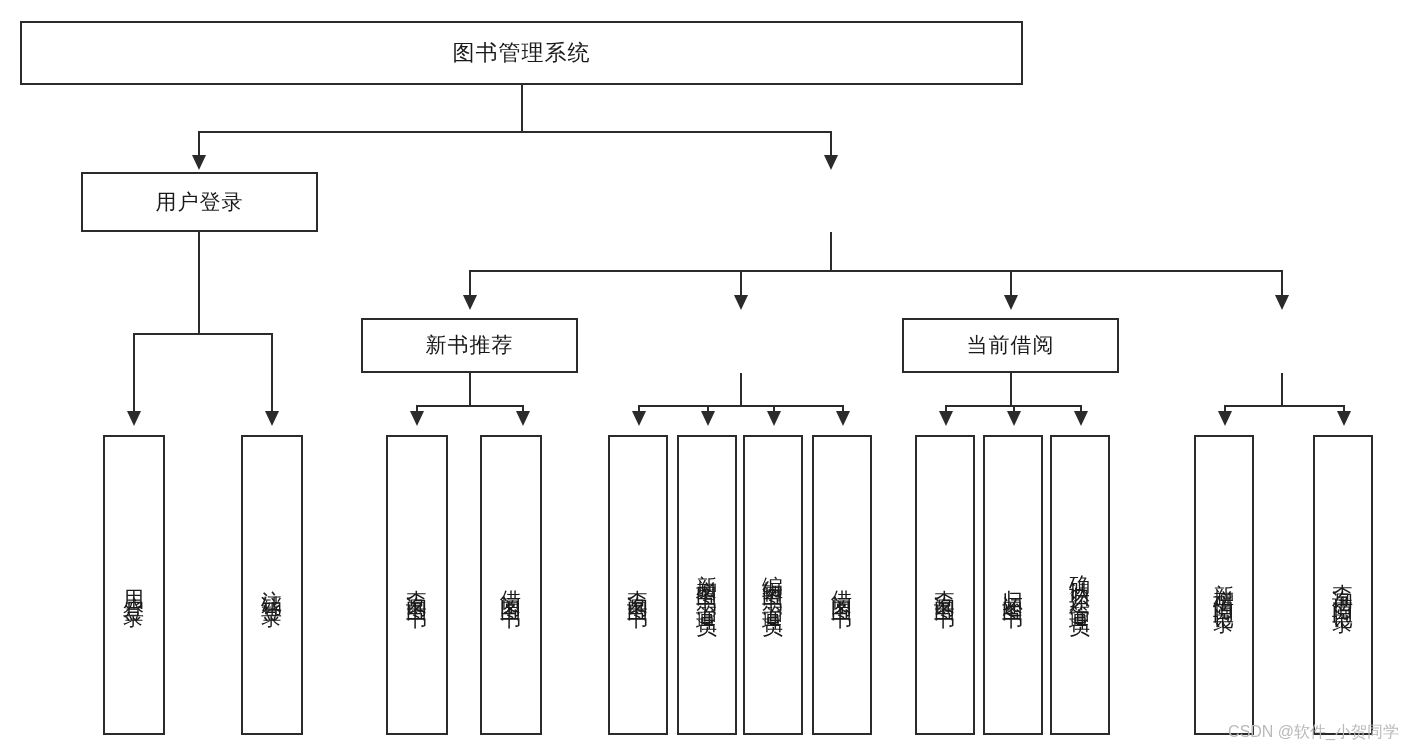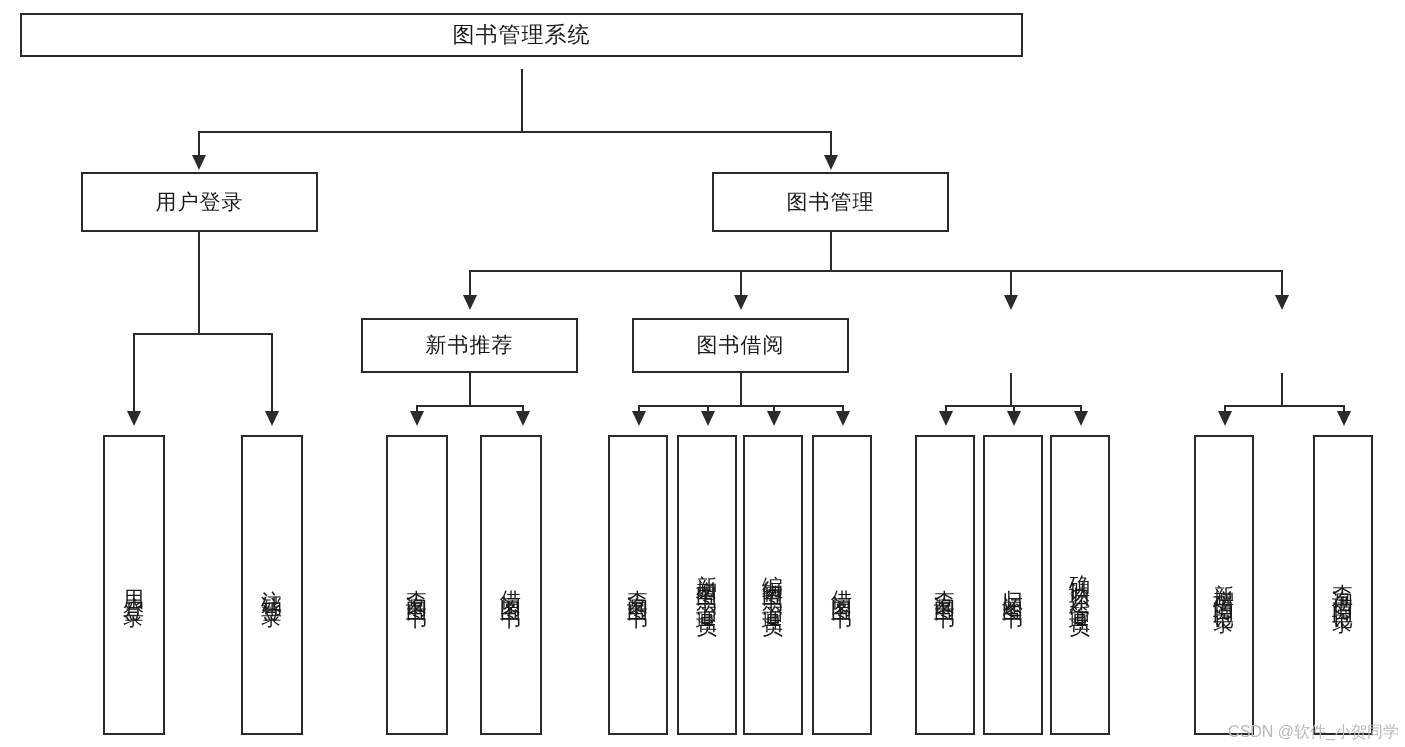--- a/index.html
+++ b/index.html
@@ -85,41 +85,38 @@
     white-space:nowrap;
     z-index:5;
     font-family:Liberation Sans, sans-serif;
   }
 </style>
 </head>
 <body>
 
 <div id="canvas">
 
-  <div class="node root horiz" style="left:20px;top:13px;width:1003px;height:44px;">
+  <div class="node root horiz" style="left:20px;top:21px;width:1003px;height:64px;">
     <span class="txt">图书管理系统</span>
   </div>
 
   <div class="vline" style="left:521px;top:69px;height:62px;"></div>
 
   <div class="hline" style="left:198px;top:131px;width:633px;"></div>
 
   <div class="vline" style="left:198px;top:131px;height:27px;"></div>
   <div class="arrow" style="left:192px;top:155px;"></div>
 
   <div class="vline" style="left:830px;top:131px;height:27px;"></div>
   <div class="arrow" style="left:824px;top:155px;"></div>
 
   <div class="node horiz" style="left:81px;top:172px;width:237px;height:60px;">
     <span class="txt">用户登录</span>
   </div>
 
-  <div class="node horiz" style="left:712px;top:172px;width:237px;height:60px;">
-    <span class="txt">图书管理</span>
-  </div>
 
   <div class="vline" style="left:198px;top:232px;height:101px;"></div>
   <div class="hline" style="left:133px;top:333px;width:138px;"></div>
   <div class="vline" style="left:133px;top:333px;height:80px;"></div>
   <div class="arrow" style="left:127px;top:411px;"></div>
   <div class="vline" style="left:271px;top:333px;height:80px;"></div>
   <div class="arrow" style="left:265px;top:411px;"></div>
 
   <div class="vline" style="left:830px;top:232px;height:38px;"></div>
   <div class="hline" style="left:469px;top:270px;width:812px;"></div>
@@ -128,22 +125,22 @@
   <div class="vline" style="left:740px;top:270px;height:27px;"></div>
   <div class="arrow" style="left:734px;top:295px;"></div>
   <div class="vline" style="left:1010px;top:270px;height:27px;"></div>
   <div class="arrow" style="left:1004px;top:295px;"></div>
   <div class="vline" style="left:1281px;top:270px;height:27px;"></div>
   <div class="arrow" style="left:1275px;top:295px;"></div>
 
   <div class="node horiz" style="left:361px;top:318px;width:217px;height:55px;">
     <span class="txt">新书推荐</span>
   </div>
-  <div class="node horiz" style="left:632px;top:318px;width:217px;height:55px;">
-    <span class="txt">图书借阅</span>
+  <div class="node horiz" style="left:902px;top:318px;width:217px;height:55px;">
+    <span class="txt">当前借阅</span>
   </div>
 
   <div class="vline" style="left:469px;top:373px;height:32px;"></div>
   <div class="hline" style="left:416px;top:405px;width:106px;"></div>
   <div class="vline" style="left:416px;top:405px;height:8px;"></div>
   <div class="arrow" style="left:410px;top:411px;"></div>
   <div class="vline" style="left:522px;top:405px;height:8px;"></div>
   <div class="arrow" style="left:516px;top:411px;"></div>
 
   <div class="vline" style="left:740px;top:373px;height:32px;"></div>

